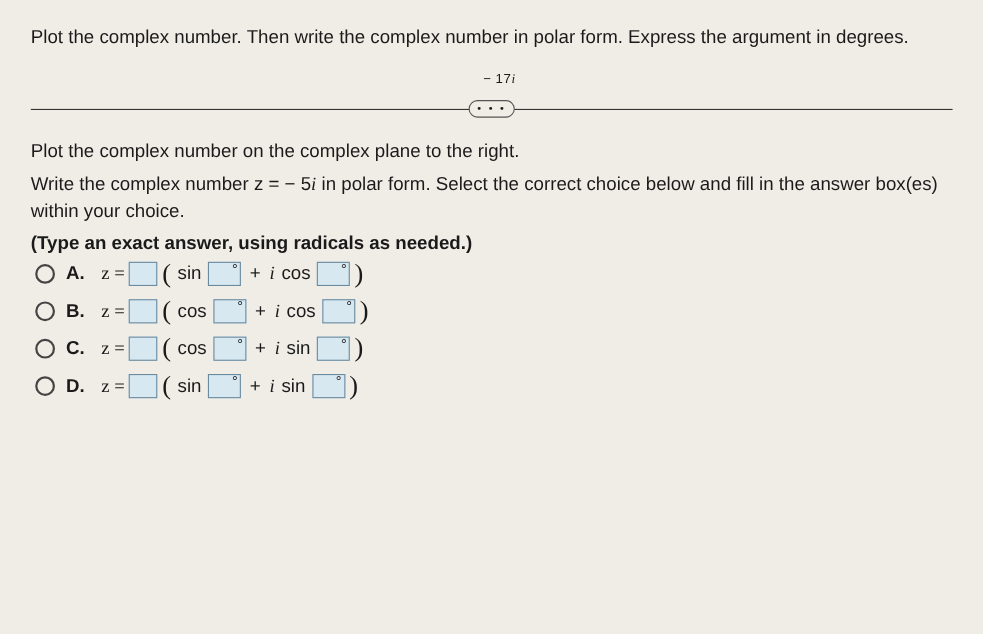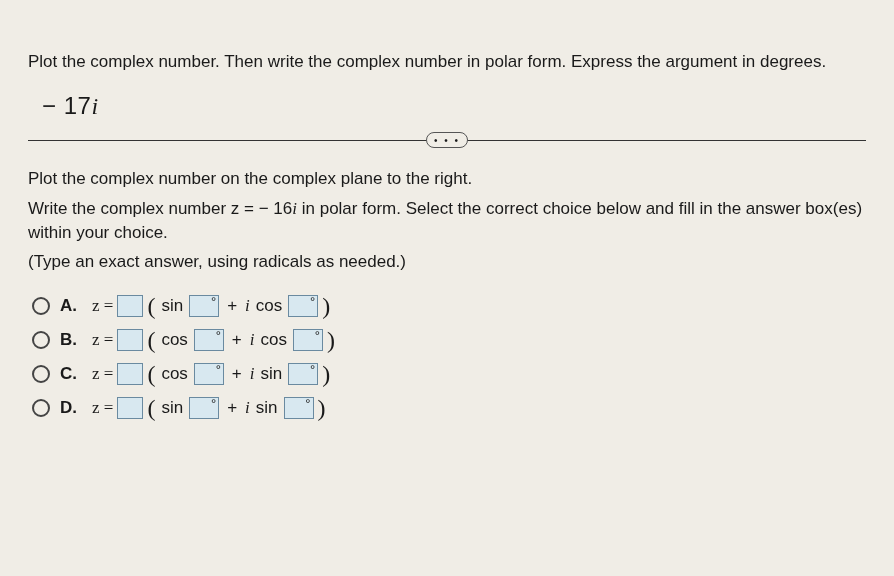--- a/index.html
+++ b/index.html
@@ -6,40 +6,40 @@
     body {
       width: 894px;
       height: 576px;
       background: #f0ede6;
       font-family: Arial, Helvetica, sans-serif;
       font-size: 17px;
       color: #1a1a1a;
       padding: 22px 28px;
       position: relative;
     }
-    .question-intro { margin-bottom: 18px; line-height: 1.4; margin-top: 28px; }
-    .expression { margin: 16px 0 20px 14px; font-size: 24px; letter-spacing: 0.5px; }
+    .question-intro { margin-bottom: 18px; line-height: 1.4; }
+    .expression { margin: 16px 0 20px 14px; font-size: 12px; letter-spacing: 0.5px; text-align: center; }
     .italic-i { font-style: italic; font-family: 'Times New Roman', serif; }
     .divider-wrap { position: relative; margin: 8px 0 26px 0; }
     .divider { border: none; border-top: 1px solid #333; }
     .ellipsis-pill {
       position: absolute;
       left: 50%; top: 50%;
       transform: translate(-50%, -50%);
       background: #f0ede6;
       border: 1px solid #555;
       border-radius: 10px;
       width: 42px; height: 16px;
       display: flex; align-items: center; justify-content: center;
       font-size: 10px; letter-spacing: 2px;
       cursor: pointer;
     }
     .instruction { margin-bottom: 6px; line-height: 1.4; }
     .sub-instruction { margin-bottom: 4px; line-height: 1.45; }
-    .paren-note { margin-bottom: 20px; line-height: 1.4; }
+    .paren-note { margin-bottom: 4px; line-height: 1.4; font-weight: bold; }
     .choices { margin-left: 4px; }
     .choice-row {
       display: flex;
       align-items: center;
       margin-bottom: 10px;
       gap: 10px;
     }
     .radio {
       width: 18px; height: 18px;
       border: 2px solid #444;
@@ -85,21 +85,21 @@
 </div>
 
 <div class="divider-wrap">
   <hr class="divider">
   <div class="ellipsis-pill">• • •</div>
 </div>
 
 <div class="instruction">Plot the complex number on the complex plane to the right.</div>
 
 <div class="sub-instruction">
-  <span>Write the complex number z = − 16</span><span class="italic-i">i</span><span> in polar form. Select the correct choice below and fill in the answer box(es) within your choice.</span>
+  <span>Write the complex number z = − 5</span><span class="italic-i">i</span><span> in polar form. Select the correct choice below and fill in the answer box(es) within your choice.</span>
 </div>
 <div class="paren-note">(Type an exact answer, using radicals as needed.)</div>
 
 <div class="choices">
 
   <div class="choice-row">
     <div class="radio"></div>
     <div class="choice-label">A.</div>
     <div class="equation">
       <span class="eq-var">z =</span>

